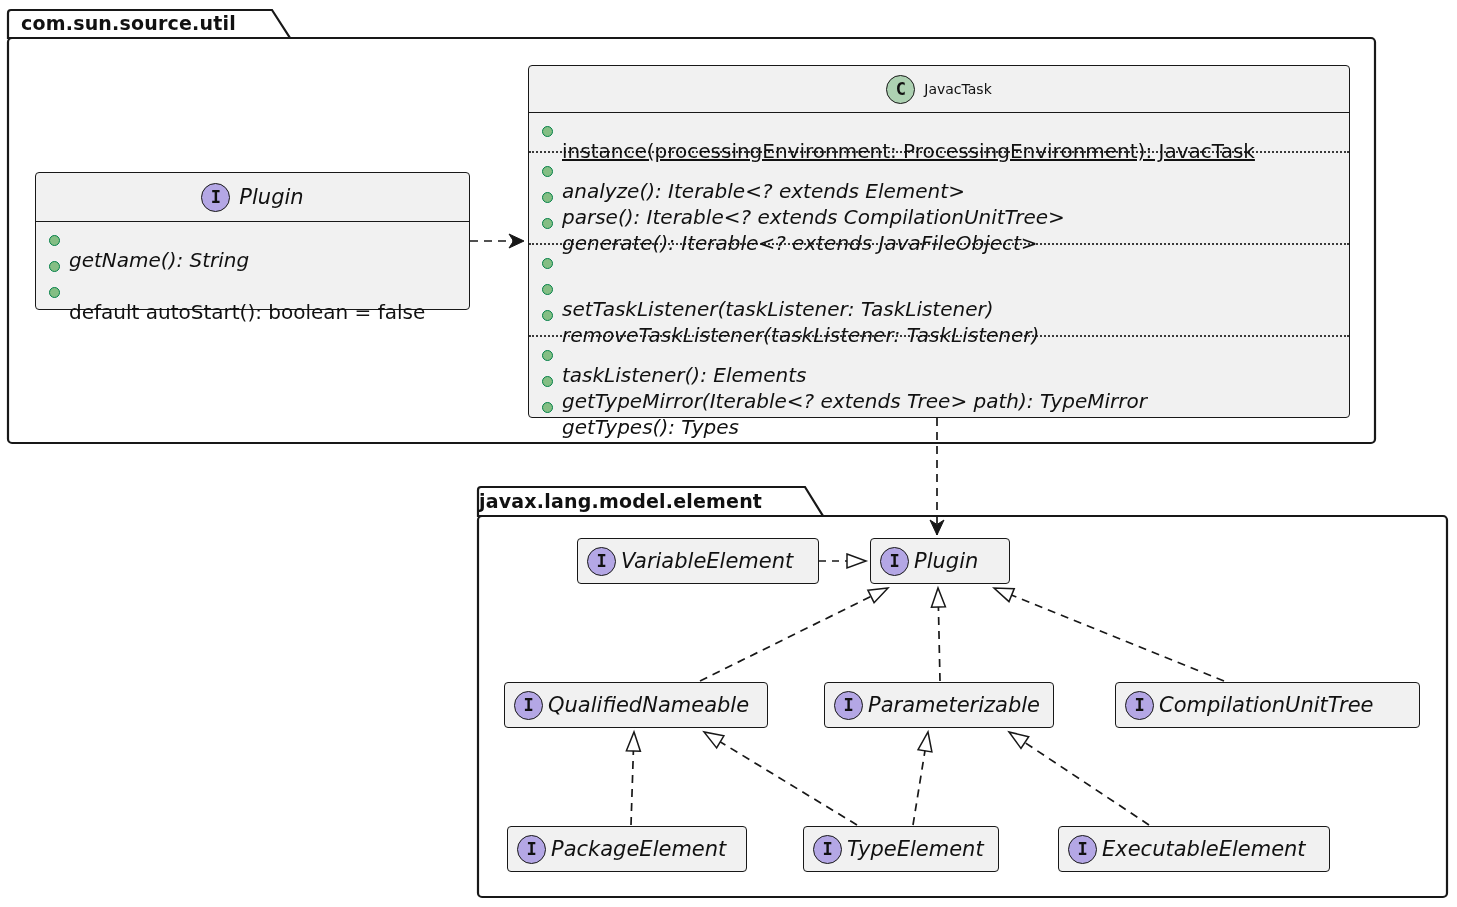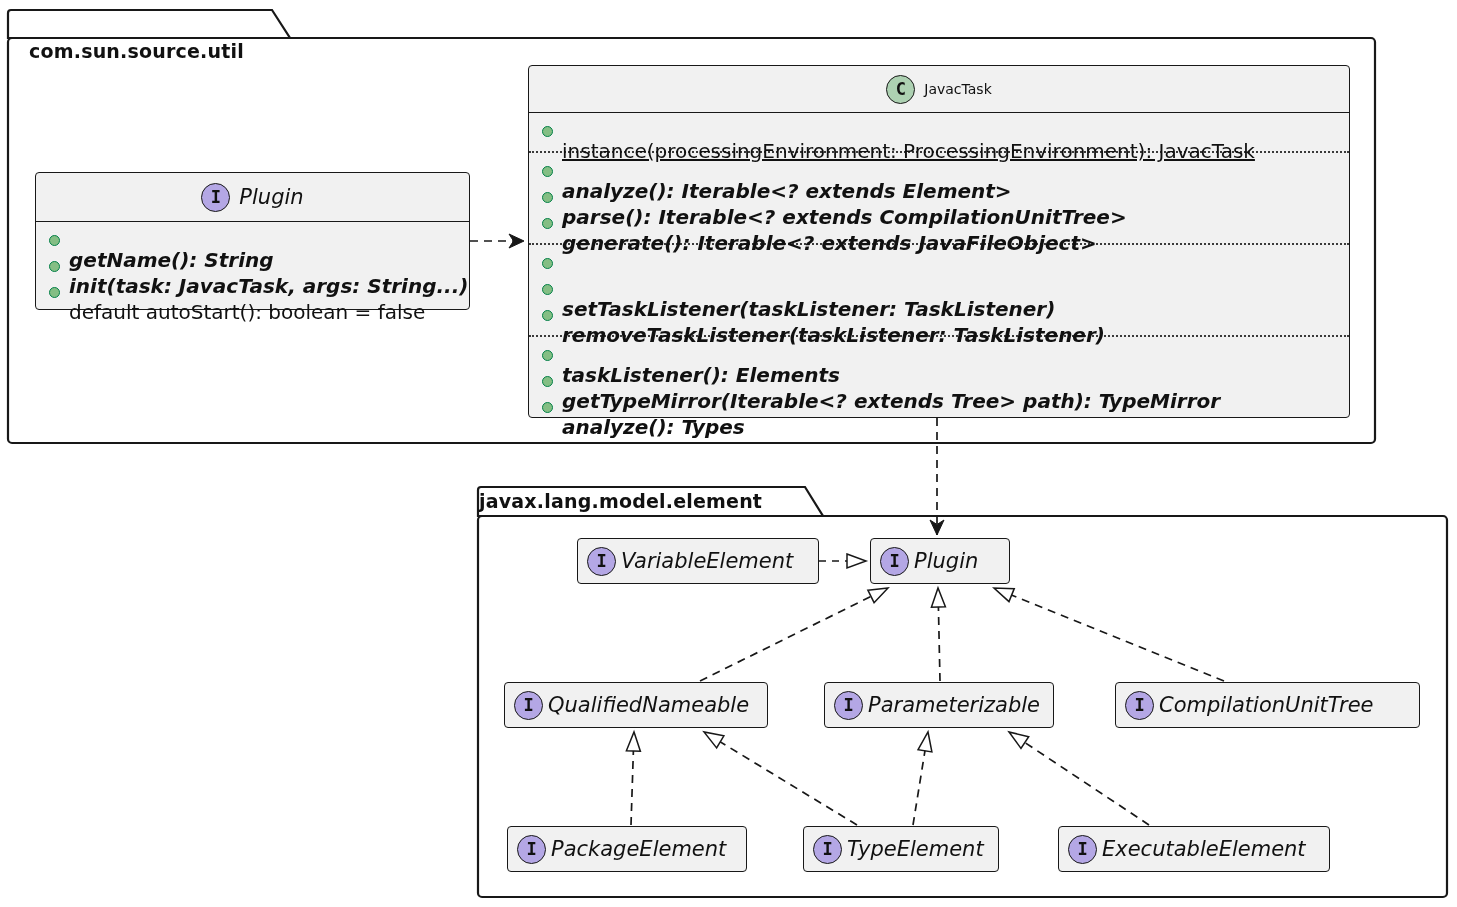--- a/index.html
+++ b/index.html
@@ -23,21 +23,21 @@
   .spot.clazz{background:#ADD1B2;}
   .cname{font-size:14px;}
   .iname{font-size:21px;font-style:italic;}
 
   .sec{padding:5px 0 7px 0;}
   .sec + .sec{border-top:2px dotted #3a3a3a;}
   .mrow{display:flex;align-items:center;height:26px;padding-left:13px;white-space:nowrap;}
   .bullet{width:11px;height:11px;border-radius:50%;background:#84BE84;border:1.5px solid #038048;
           margin-right:9px;box-sizing:border-box;flex:0 0 auto;}
   .mtxt{font-size:20px;margin-top:40px;}
-  .abstract{font-style:italic;font-weight:bold;}
+  .abstract{font-style:italic;}
   .static-m{text-decoration:underline;}
 
   
   .mini{display:flex;align-items:center;gap:5px;padding-left:9px;}
 </style>
 </head>
 <body>
 
 <div id="canvas">
 
@@ -75,36 +75,35 @@
 
     <line x1="631" y1="825" x2="634" y2="732" stroke="#181818" stroke-width="1.7" stroke-dasharray="8 6" marker-end="url(#mtri)"></line>
 
     <line x1="857" y1="825" x2="704" y2="732" stroke="#181818" stroke-width="1.7" stroke-dasharray="8 6" marker-end="url(#mtri)"></line>
 
     <line x1="913" y1="825" x2="928" y2="732" stroke="#181818" stroke-width="1.7" stroke-dasharray="8 6" marker-end="url(#mtri)"></line>
 
     <line x1="1149" y1="825" x2="1009" y2="732" stroke="#181818" stroke-width="1.7" stroke-dasharray="8 6" marker-end="url(#mtri)"></line>
   </svg>
 
-  <div class="pkg-title" style="left:29px;top:12px;margin-top:28px;">com.sun.source.util</div>
+  <div class="pkg-title" style="left:21px;top:12px;">com.sun.source.util</div>
   <div class="pkg-title" style="left:479px;top:490px;">javax.lang.model.element</div>
 
   <div class="node umlbox" style="left:35px;top:172px;width:435px;height:138px;">
     <div class="hdr" style="height:48px;">
       <span class="spot iface">I</span>
       <span class="iname">Plugin</span>
     </div>
     <div class="sec">
       <div class="mrow">
         <span class="bullet"></span>
         <span class="mtxt abstract">getName(): String</span>
       </div>
       <div class="mrow">
         <span class="bullet"></span>
-        <span class="mtxt abstract">init(task: JavacTask, args: String...)</span>
       </div>
       <div class="mrow">
         <span class="bullet"></span>
         <span class="mtxt">default autoStart(): boolean = false</span>
       </div>
     </div>
   </div>
 
   <div class="node umlbox" style="left:528px;top:65px;width:822px;height:353px;">
     <div class="hdr" style="height:46px;">
@@ -148,21 +147,21 @@
       <div class="mrow">
         <span class="bullet"></span>
         <span class="mtxt abstract">taskListener(): Elements</span>
       </div>
       <div class="mrow">
         <span class="bullet"></span>
         <span class="mtxt abstract">getTypeMirror(Iterable&lt;? extends Tree&gt; path): TypeMirror</span>
       </div>
       <div class="mrow">
         <span class="bullet"></span>
-        <span class="mtxt abstract">analyze(): Types</span>
+        <span class="mtxt abstract">getTypes(): Types</span>
       </div>
     </div>
   </div>
 
   <div class="node umlbox mini" style="left:577px;top:538px;width:242px;height:46px;">
     <span class="spot iface">I</span>
     <span class="iname">VariableElement</span>
   </div>
 
   <div class="node umlbox mini" style="left:870px;top:538px;width:140px;height:46px;">

